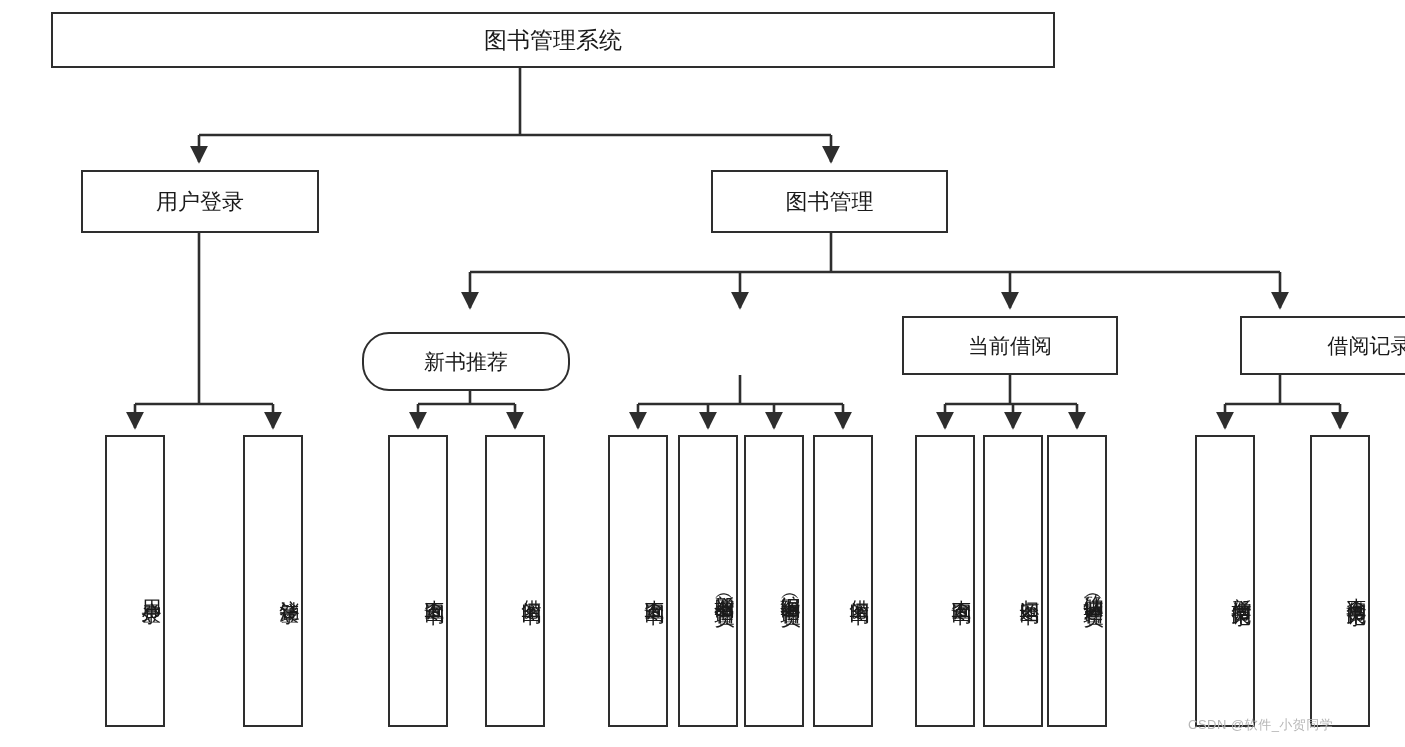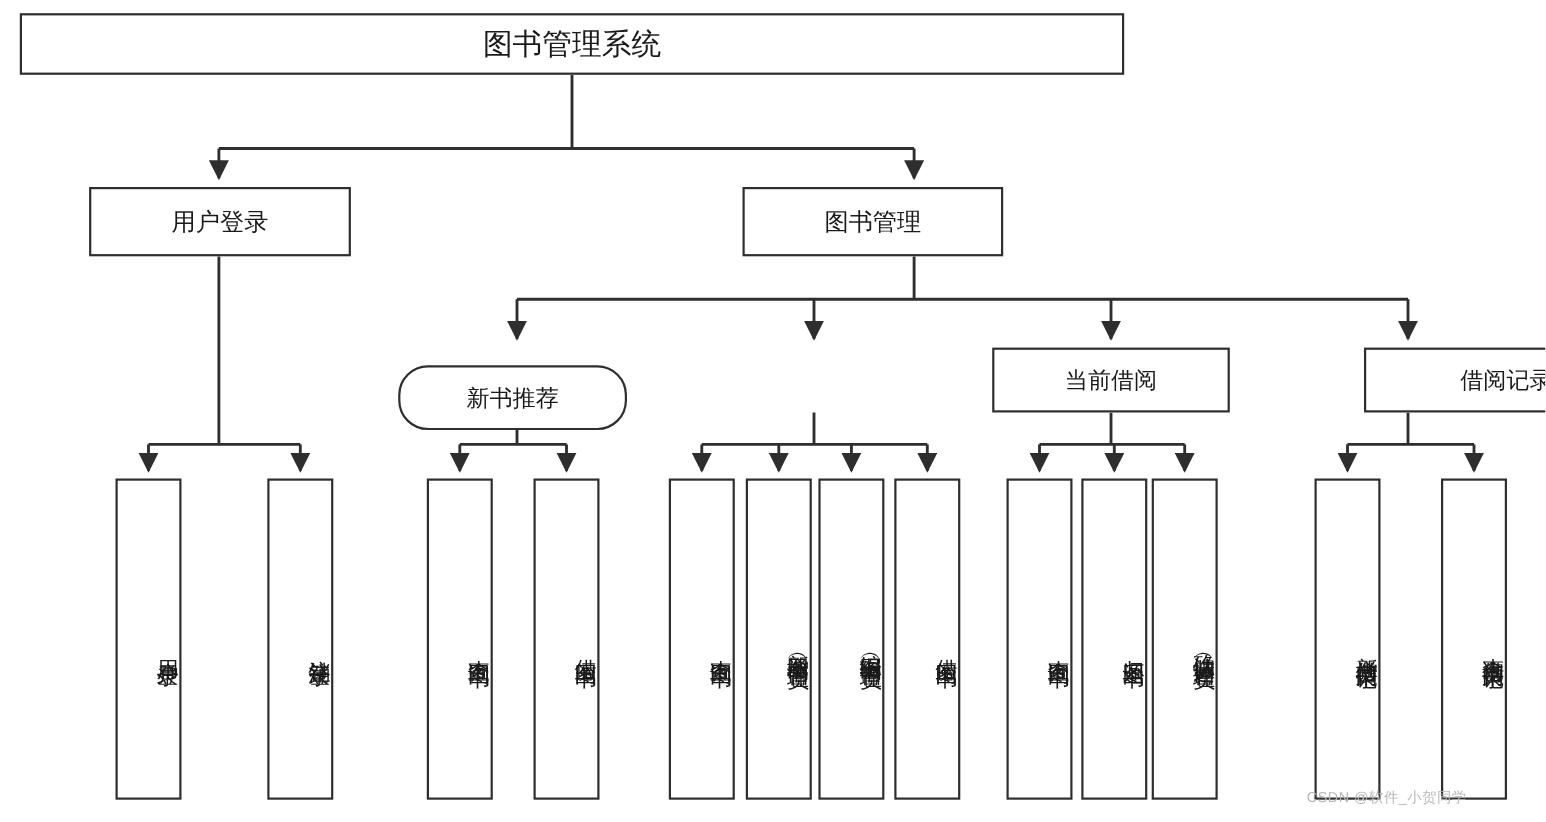--- a/index.html
+++ b/index.html
@@ -29,21 +29,22 @@
     box-sizing: border-box;
     border: 2.5px solid #2e2e2e;
     background: #ffffff;
     color: #1a1a1a;
     display: flex;
     align-items: center;
     justify-content: center;
     text-align: center;
   }
   .node.root {
-    font-size: 27px;
+    font-size: 23px;
+    margin-left: 33px;
   }
   .node.lvl2 {
     font-size: 22px;
   }
   .node.lvl3 {
     font-size: 21px;
   }
   .node.leaf {
     font-size: 20px;
     writing-mode: vertical-rl;
@@ -135,21 +136,21 @@
   </svg>
 
   <div class="node root" style="left:18px; top:12px; width:1004px; height:56px;">
     <span class="lbl">图书管理系统</span>
   </div>
 
   <div class="node lvl2" style="left:81px; top:170px; width:238px; height:63px;">
     <span class="lbl">用户登录</span>
   </div>
 
-  <div class="node lvl2" style="left:675px; top:170px; width:237px; height:63px;">
+  <div class="node lvl2" style="left:711px; top:170px; width:237px; height:63px;">
     <span class="lbl">图书管理</span>
   </div>
 
   <div class="node lvl3" style="left:362px; top:332px; width:208px; height:59px;border-radius:27px;">
     <span class="lbl">新书推荐</span>
   </div>
 
 
   <div class="node lvl3" style="left:902px; top:316px; width:216px; height:59px;">
     <span class="lbl">当前借阅</span>

